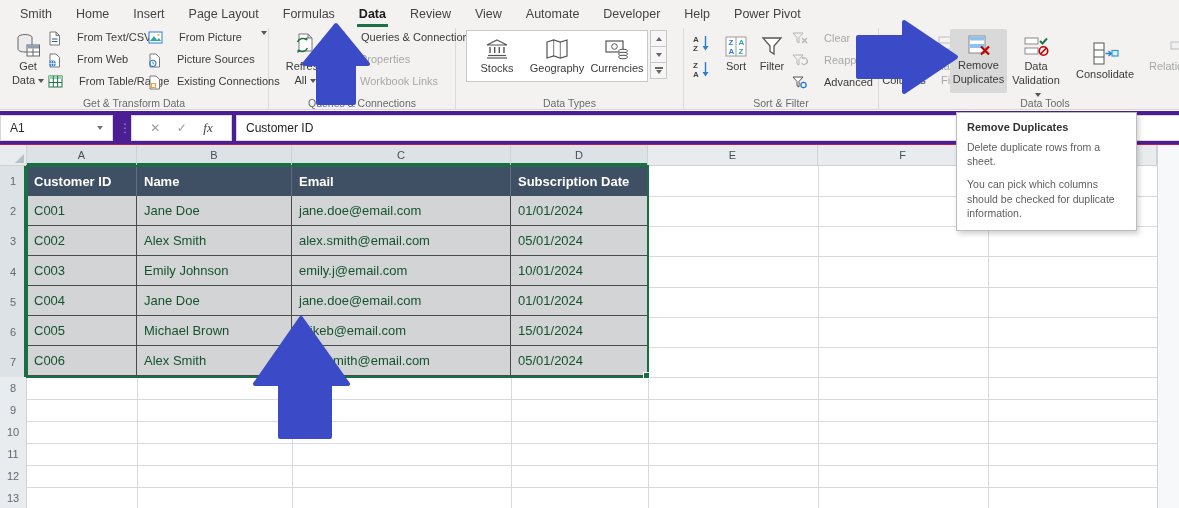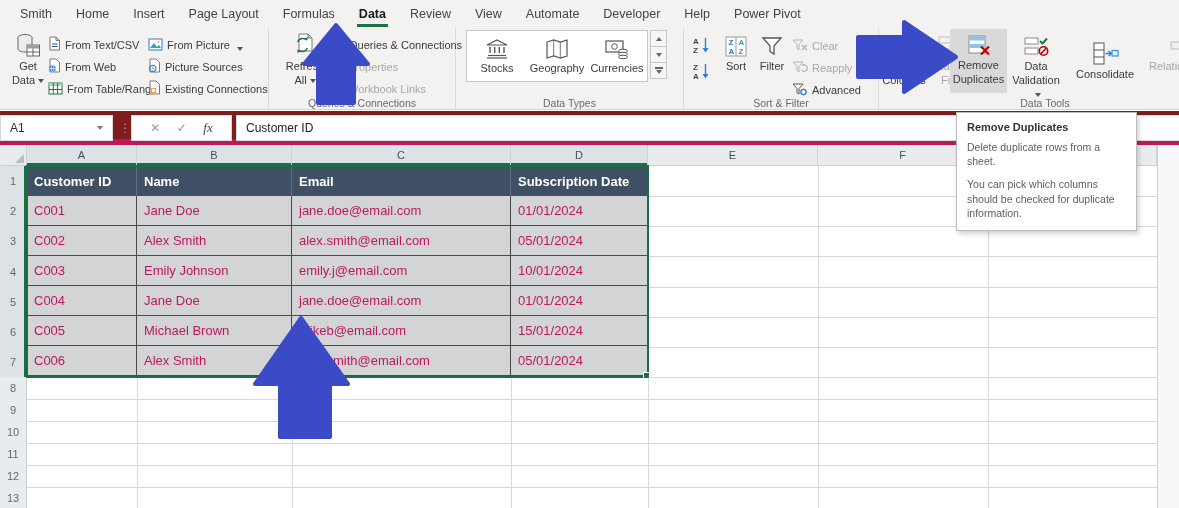--- a/index.html
+++ b/index.html
@@ -18,40 +18,40 @@
 
   
   .ribbon{ position:absolute; top:28px; left:0; right:0; height:82px; background:#f3f2f1;
     border-bottom:1px solid #d5d5d5; z-index:4;}
   .rgroup{ position:absolute; top:0; height:82px; border-right:1px solid #dadada; }
   .glabel{ position:absolute; bottom:1px; left:0; right:0; text-align:center;
     font-size:10.5px; color:#6a6a6d; white-space:nowrap;}
   .btn-lg{ position:absolute; display:flex; flex-direction:column; align-items:center;
     font-size:11px; color:#3b3b3b; text-align:center; line-height:1.25; cursor:pointer;}
   .btn-lg .ic{ height:28px; display:flex; align-items:center; justify-content:center; margin-top:2px;}
-  .btn-sm{ position:absolute; height:20px; display:flex; align-items:flex-end; gap:4px;
+  .btn-sm{ position:absolute; height:20px; display:flex; align-items:flex-start; gap:16px;
     font-size:11px; color:#3b3b3b; white-space:nowrap; cursor:pointer;}
   .grayed{ color:#a8a8a8 !important; }
   .caret{ display:inline-block; width:0; height:0; border-left:3.5px solid transparent;
     border-right:3.5px solid transparent; border-top:4px solid #555; margin-left:3px; vertical-align:middle;}
   .hl{ background:#d9d9d9; border-radius:2px; }
   .gallery{ position:absolute; background:#fff; border:1px solid #c8c8c8; display:flex; }
   .gal-item{ flex:1; display:flex; flex-direction:column; align-items:center; justify-content:center;
     font-size:11px; color:#3b3b3b; gap:2px; cursor:pointer;}
   .scrollbox{ position:absolute; width:17px; display:flex; flex-direction:column;}
   .scrollbox > div{ height:17px; border:1px solid #c8c8c8; background:#f6f6f6; margin-bottom:-1px;
     display:flex; align-items:center; justify-content:center; cursor:pointer;}
   .tri-up{ width:0;height:0;border-left:3.5px solid transparent;border-right:3.5px solid transparent;border-bottom:4px solid #666;}
   .tri-dn{ width:0;height:0;border-left:3.5px solid transparent;border-right:3.5px solid transparent;border-top:4px solid #666;}
   .tri-more{ display:flex; flex-direction:column; align-items:center; gap:1px;}
   .tri-more i{ display:block; width:8px; height:1.5px; background:#666;}
 
   
-  .fbar{ position:absolute; top:111px; left:0; right:0; height:34px; background:#7f1d1d;
-    border-bottom:6px solid #be185d; z-index:4;}
+  .fbar{ position:absolute; top:111px; left:0; right:0; height:34px; background:#4c1d95;
+    border-bottom:1px solid #be185d; z-index:4;}
   .namebox{ position:absolute; top:4px; left:0; width:113px; height:26px; background:#fff;
     border:1px solid #d6d9dc; font-size:12px; color:#2b2b2b; display:flex; align-items:center;
     padding-left:9px; cursor:text;}
   .namebox .caret{ position:absolute; right:9px; border-top-color:#777;}
   .fdots{ position:absolute; top:4px; left:119px; height:26px; display:flex; align-items:center;
     color:#9a9a9a; font-size:12px;}
   .fxbox{ position:absolute; top:4px; left:131px; width:101px; height:26px; background:#fff;
     border:1px solid #d6d9dc; display:flex; align-items:center; justify-content:space-around; padding:0 10px;}
   .fxbox .x{ color:#9a9a9a; font-size:12px; cursor:pointer;}
   .fxbox .ck{ color:#9a9a9a; font-size:12px; cursor:pointer;}
@@ -79,21 +79,21 @@
   .gridline{ position:absolute; background:#d7dadd; z-index:1;}
   .grid-bg{ position:absolute; top:166px; left:27px; right:22px; bottom:0; background:#fff; z-index:0;}
   .vscroll{ position:absolute; top:145px; right:0; width:22px; bottom:0; background:#f7f8f9;
     border-left:1px solid #d0d3d6; z-index:2; cursor:pointer;}
 
   
   .xtable{ position:absolute; top:166px; left:27px; width:621px; z-index:3; }
   .t-row{ display:flex; height:30px;}
   .t-hcell{ background:#3f5064; color:#fff; font-weight:bold; font-size:13px;
     display:flex; align-items:center; padding-left:7px; border-right:1px solid #607082; cursor:cell;}
-  .t-cell{ background:#d2d4d6; color:#be185d; font-size:13px; display:flex; align-items:center;
+  .t-cell{ background:#d2d4d6; color:#14532d; font-size:13px; display:flex; align-items:center;
     padding-left:7px; border-right:1px solid #4a4a4a; border-bottom:1px solid #4a4a4a; cursor:cell;}
   .w0{ width:110px;} .w1{ width:155px;} .w2{ width:219px;} .w3{ width:137px;}
   .sel-border{ position:absolute; top:165px; left:26px; width:623px; height:213px;
     border:2px solid #1a6e43; z-index:4; pointer-events:none;}
   .fill-handle{ position:absolute; top:372px; left:643px; width:7px; height:7px;
     background:#1a6e43; border:1px solid #fff; z-index:5; cursor:crosshair;}
 
   
   .tooltip{ position:absolute; top:112px; left:956px; width:181px; background:#fff;
     border:1px solid #bcbcbc; box-shadow:2px 3px 5px rgba(0,0,0,.18); z-index:9;
@@ -185,20 +185,21 @@
           </svg>
         <span>Picture Sources</span>
       </div>
       <div class="btn-sm" style="left:148px;top:47px;">
         <svg width="13" height="15" viewBox="0 0 13 15">
             <path d="M2 1 h6 l3.5 3.5 V14 H2 Z" fill="#fff" stroke="#77797c"></path>
             <path d="M3.5 8.5 h4 v4 h-4 z" fill="none" stroke="#f0a13a" stroke-width="1.2"></path>
           </svg>
         <span>Existing Connections</span>
       </div>
+      <div class="glabel">Get &amp; Transform Data</div>
     </div>
 
     <div class="rgroup" style="left:269px;width:187px;">
       <div class="btn-lg" style="left:12px;top:2px;width:48px;">
         <span class="ic">
           <svg width="24" height="26" viewBox="0 0 24 26">
             <path d="M6 1 h9 l4 4 v13 H6 Z" fill="#fff" stroke="#77797c"></path>
             <path d="M15 1 l4 4 h-4 Z" fill="#dcdcdc" stroke="#77797c"></path>
             <path d="M4.5 9 a6 6 0 0 1 9.5 -2" fill="none" stroke="#217346" stroke-width="1.6"></path>
             <path d="M14.8 3.9 l-0.6 3.6 -3.4 -1.4 Z" fill="#217346"></path>

